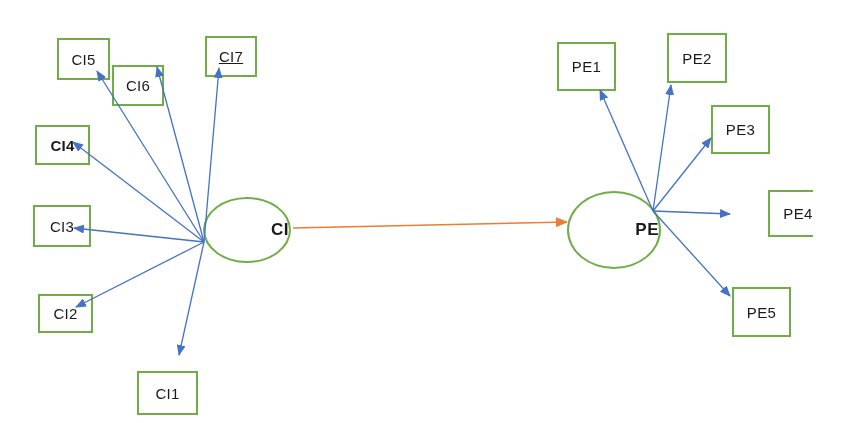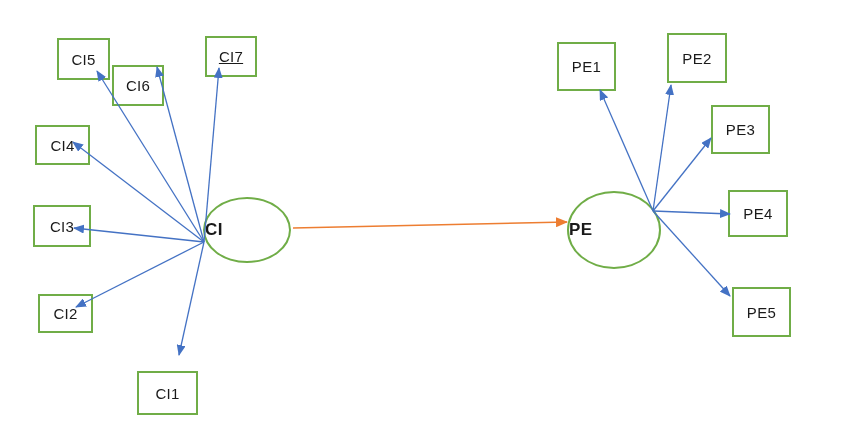--- a/index.html
+++ b/index.html
@@ -28,21 +28,21 @@
     letter-spacing: 0.3px;
   }
   .latent {
     position: absolute;
     box-sizing: border-box;
     border: 2px solid var(--green, #70AD47);
     border-radius: 50%;
     background: #ffffff;
     display: flex;
     align-items: center;
-    justify-content: flex-start;
+    justify-content: flex-end;
     font-size: 17px;
     font-weight: bold;
     color: var(--text, #1a1a1a);
     letter-spacing: 0.5px;
   }
   svg.overlay {
     position: absolute;
     left: 0;
     top: 0;
     width: 851px;
@@ -58,42 +58,42 @@
   <div>
       <div class="ind-box" style="left: 57px; top: 38px; width: 53px; height: 42px;">
         <span>CI5</span>
       </div>
       <div class="ind-box" style="left: 112px; top: 37px; width: 52px; height: 41px; margin-top: 28px;">
         <span>CI6</span>
       </div>
       <div class="ind-box" style="left: 205px; top: 36px; width: 52px; height: 41px; text-decoration: underline;">
         <span>CI7</span>
       </div>
-      <div class="ind-box" style="left: 35px; top: 125px; width: 55px; height: 40px;">
+      <div class="ind-box" style="left: 35px; top: 125px; width: 55px; height: 40px; font-weight: bold;">
         <span>CI4</span>
       </div>
       <div class="ind-box" style="left: 33px; top: 205px; width: 58px; height: 42px; text-align: center;">
         <span>CI3</span>
       </div>
       <div class="ind-box" style="left: 38px; top: 294px; width: 55px; height: 39px;">
         <span>CI2</span>
       </div>
       <div class="ind-box" style="left: 137px; top: 371px; width: 61px; height: 44px;">
         <span>CI1</span>
       </div>
       <div class="ind-box" style="left: 557px; top: 42px; width: 59px; height: 49px;">
         <span>PE1</span>
       </div>
       <div class="ind-box" style="left: 667px; top: 33px; width: 60px; height: 50px;">
         <span>PE2</span>
       </div>
       <div class="ind-box" style="left: 711px; top: 89px; width: 59px; height: 49px; margin-top: 16px;">
         <span>PE3</span>
       </div>
-      <div class="ind-box" style="left: 728px; top: 190px; width: 60px; height: 47px;">
+      <div class="ind-box" style="left: 768px; top: 190px; width: 60px; height: 47px;">
         <span>PE4</span>
       </div>
       <div class="ind-box" style="left: 732px; top: 287px; width: 59px; height: 50px;">
         <span>PE5</span>
       </div>
       <div class="latent" style="left: 203px; top: 197px; width: 88px; height: 66px;">
         <span>CI</span>
       </div>
       <div class="latent" style="left: 567px; top: 191px; width: 94px; height: 78px;">
         <span>PE</span>

